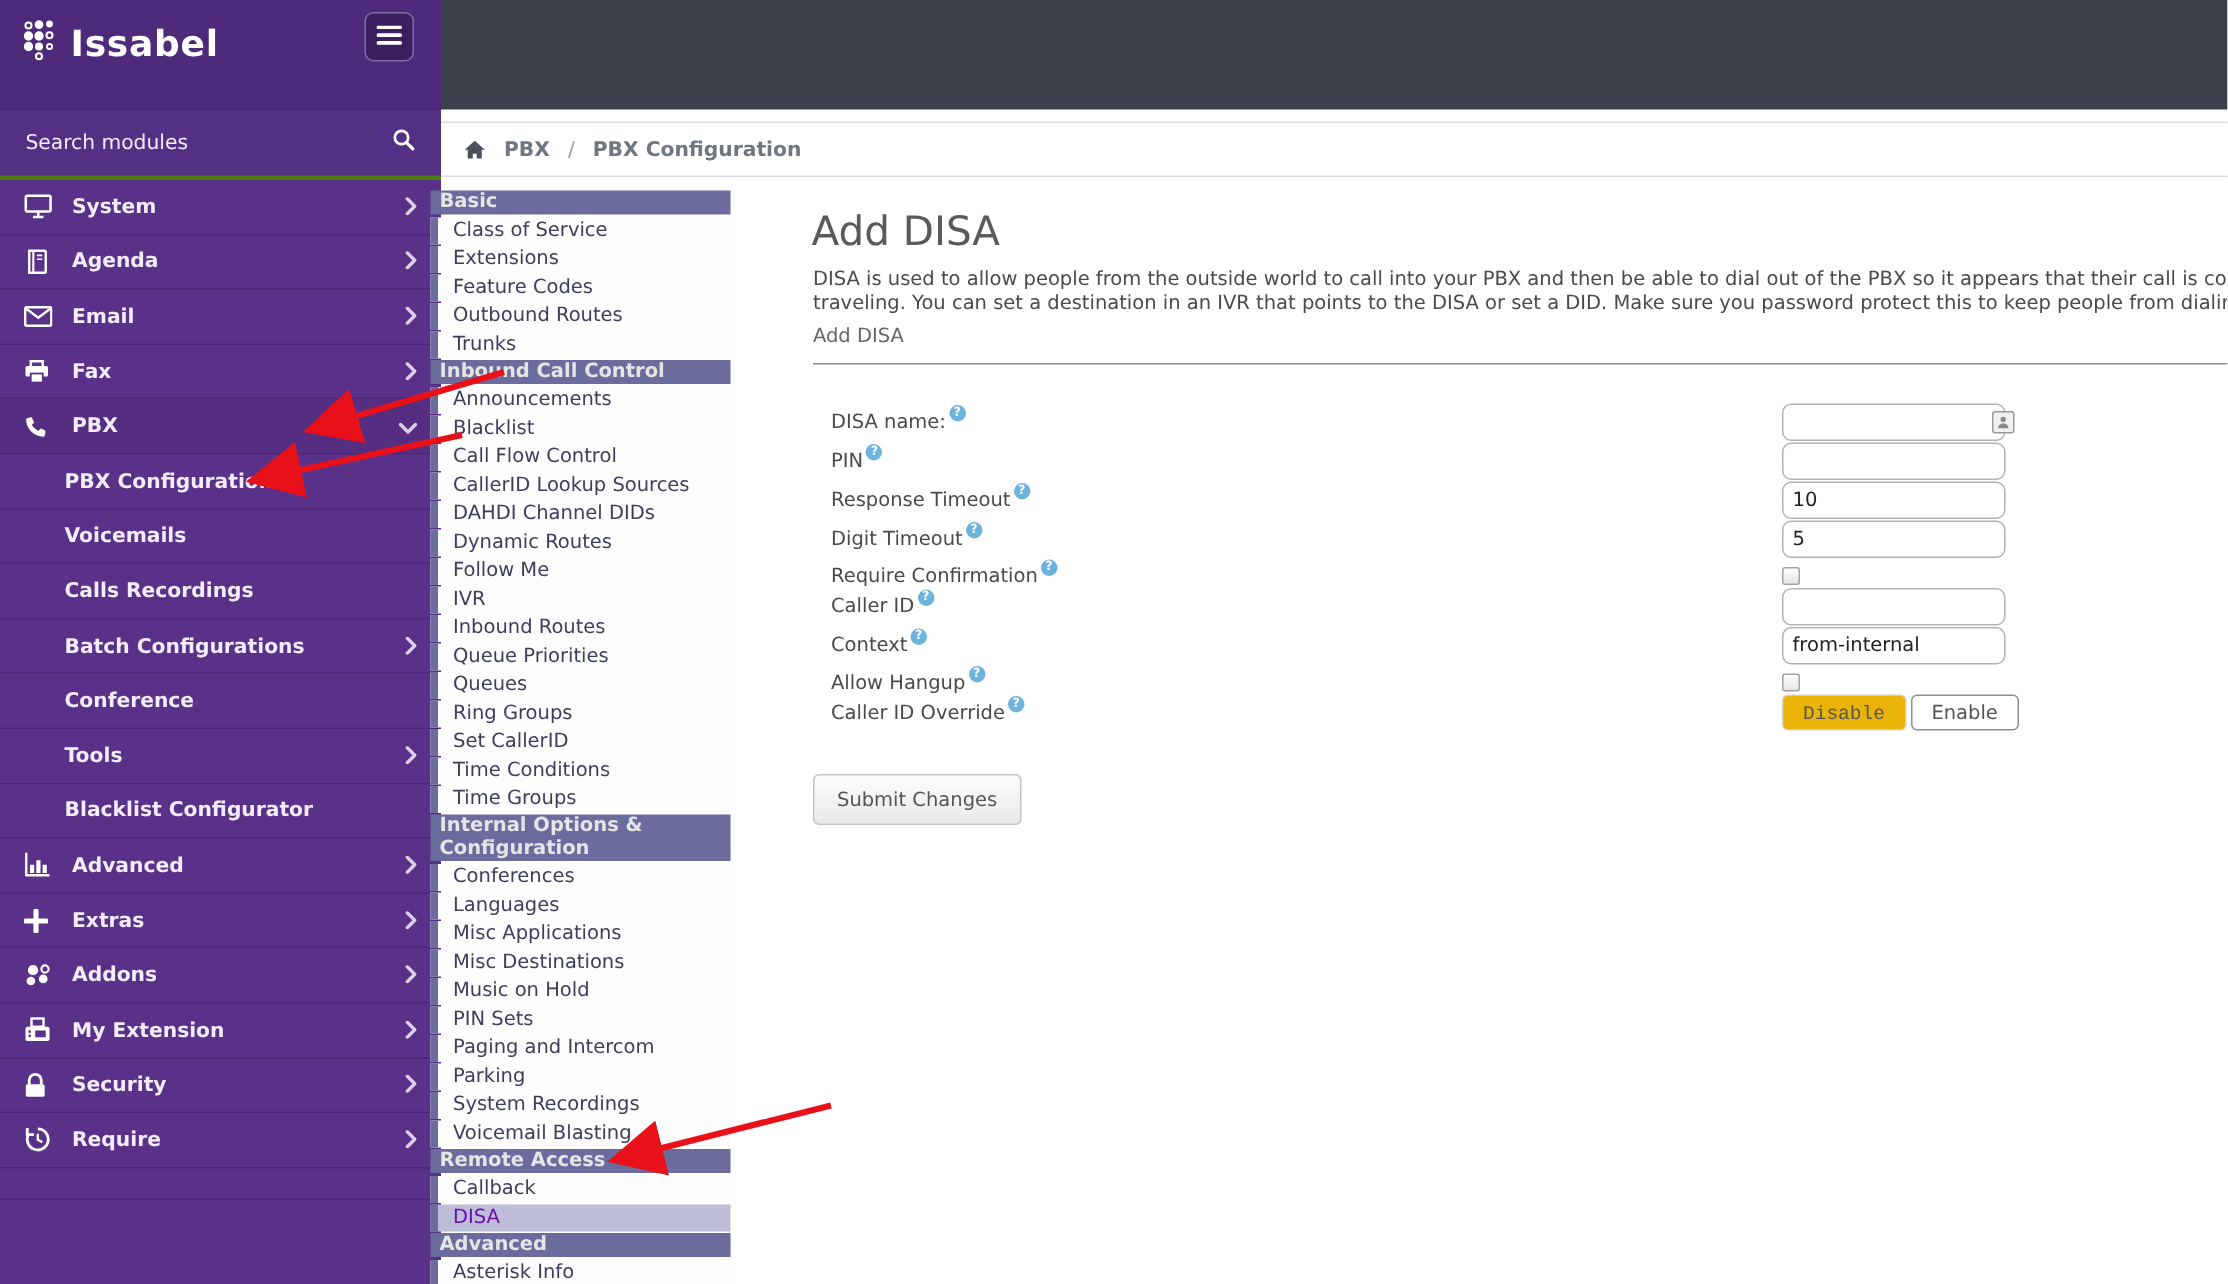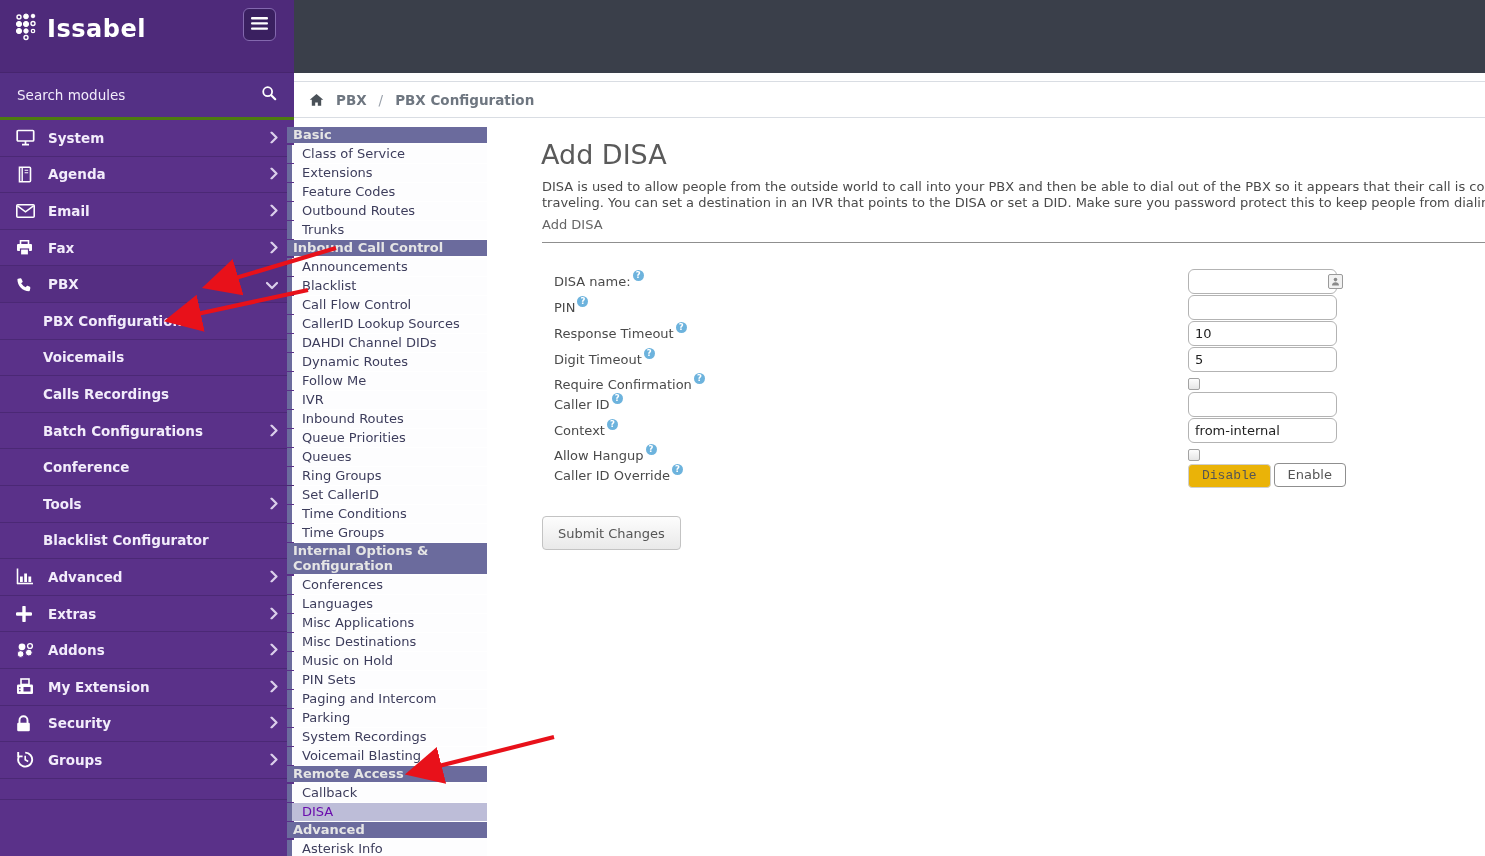--- a/index.html
+++ b/index.html
@@ -280,21 +280,21 @@
           </svg></span>
       </div>
       <div class="side-item">
         <span class="ico">
           <svg width="18" height="17" viewBox="0 0 18 17">
             <path d="M9.2 1.6a7 7 0 1 1-6.1 3.5" fill="none" stroke="#fff" stroke-width="1.9"></path>
             <path d="M2.2 1v4.4h4.4" fill="none" stroke="#fff" stroke-width="1.9"></path>
             <path d="M9.2 4.8v3.9l3 1.8" fill="none" stroke="#fff" stroke-width="1.6"></path>
           </svg>
         </span>
-        <span class="lbl">Groups</span>
+        <span class="lbl">Require</span>
         <span class="chev"><svg width="8" height="12" viewBox="0 0 8 12">
             <path d="M1.5 1l5 5-5 5" fill="none" stroke="#e9e1f6" stroke-width="2.2" stroke-linecap="round" stroke-linejoin="round"></path>
           </svg></span>
       </div>
       <div class="side-filler"></div>
     </div>
 </div>
 
 <div class="topbar"></div>
 

